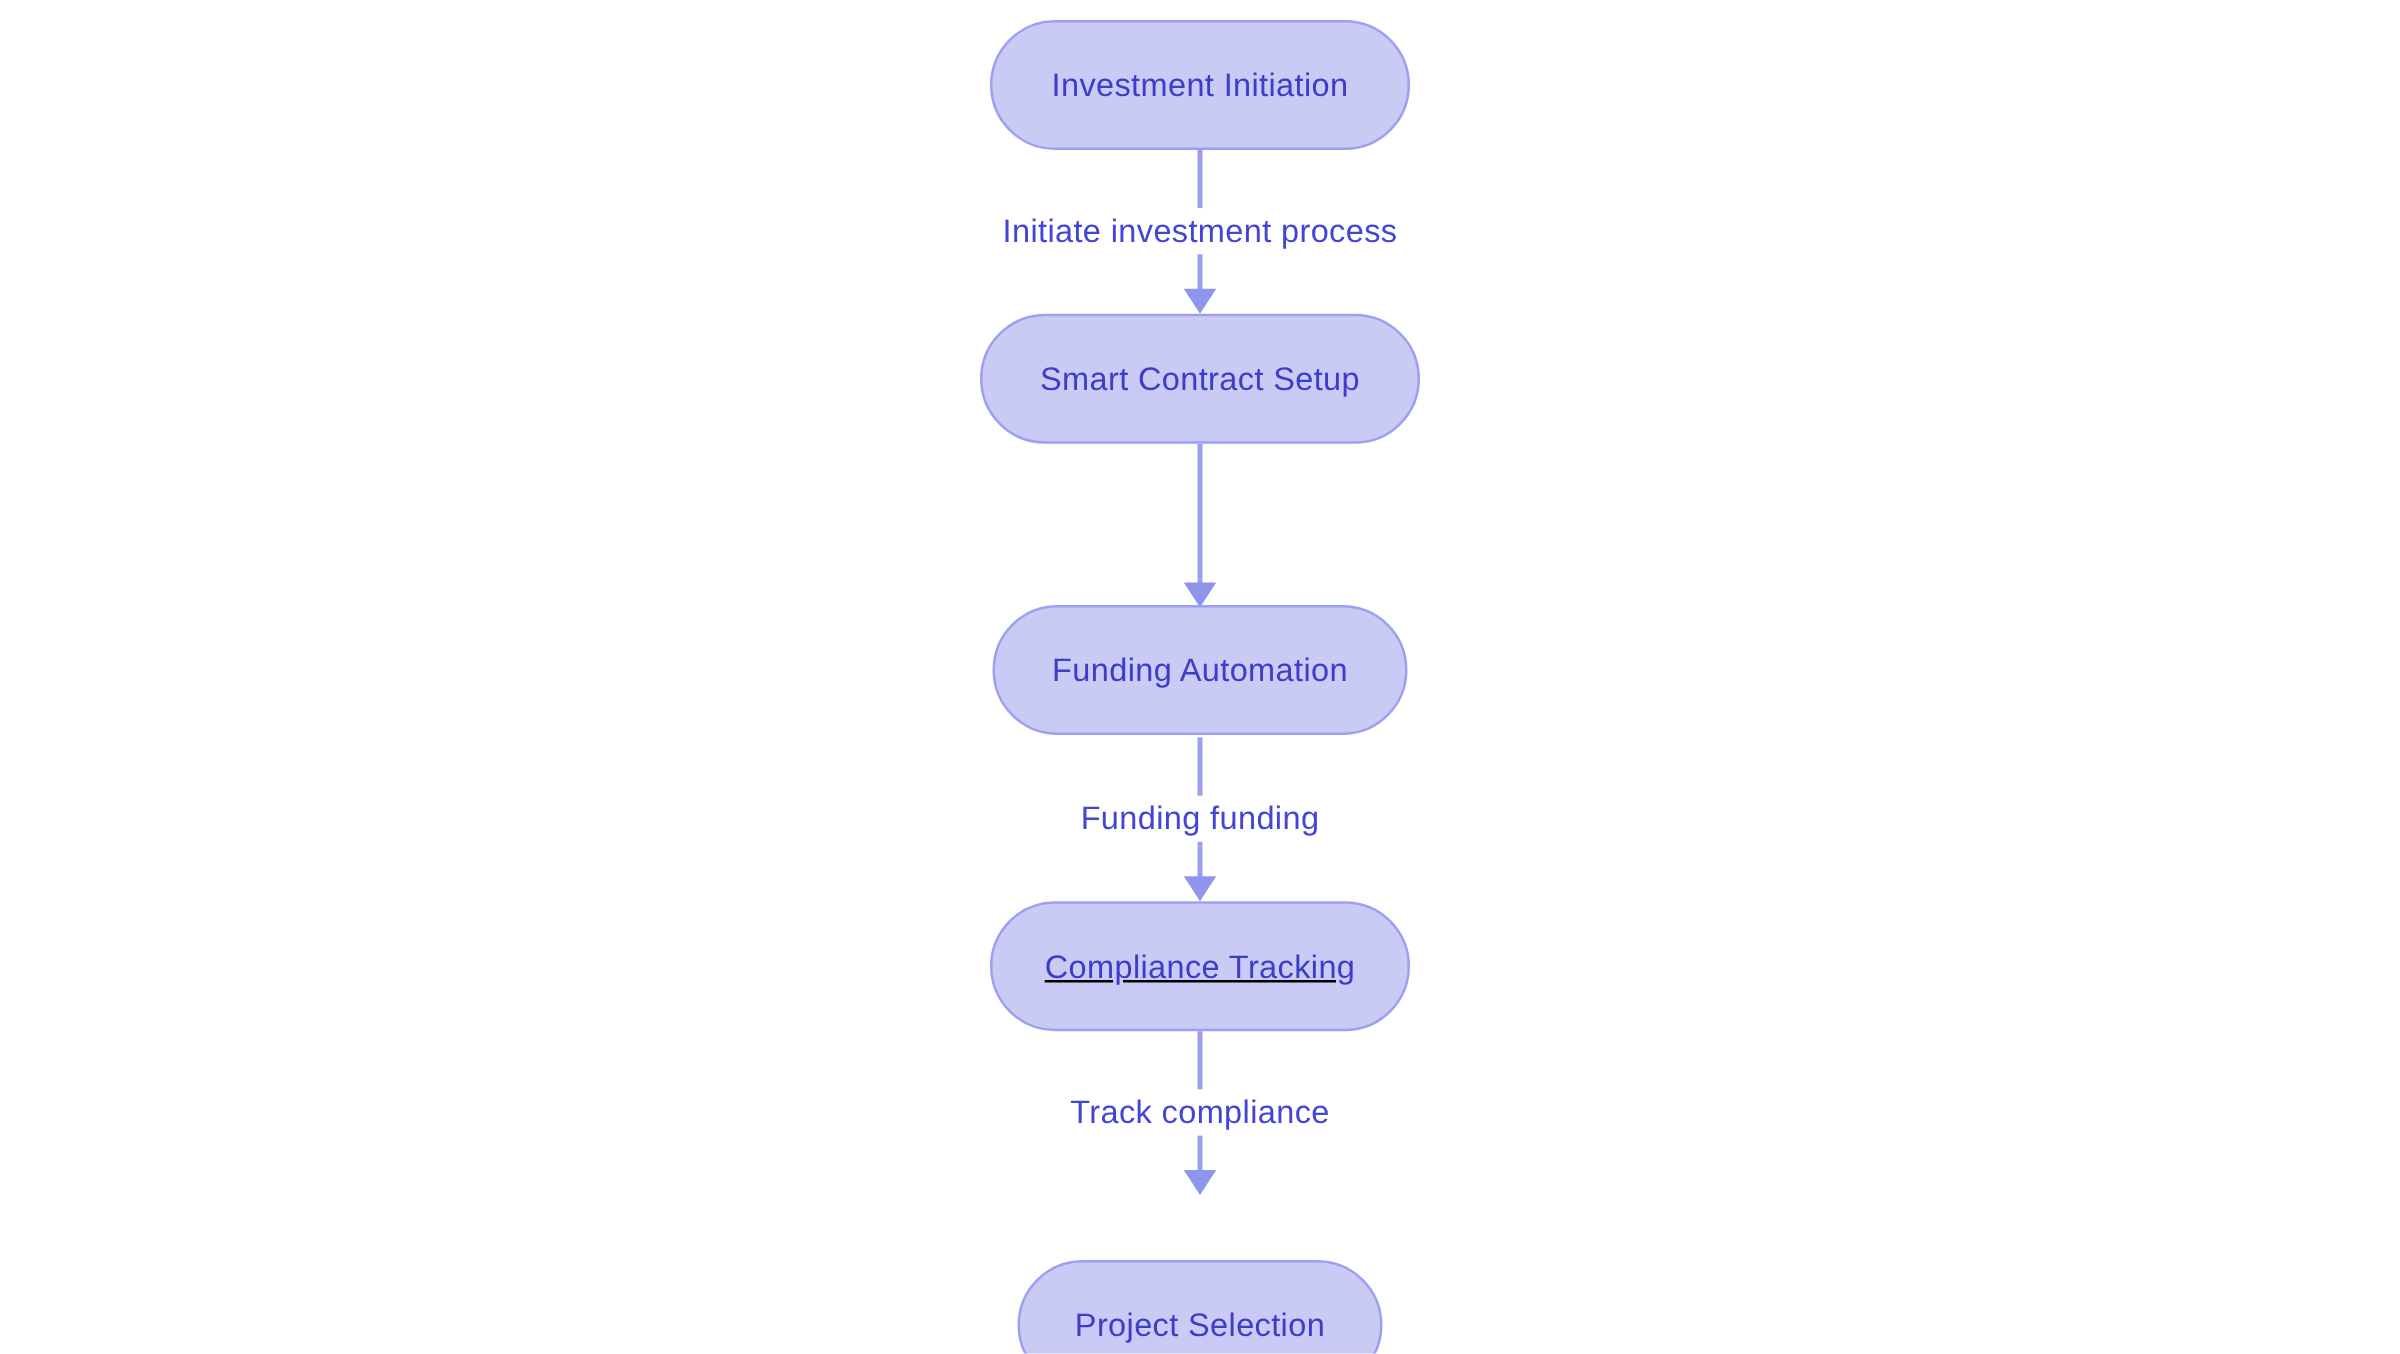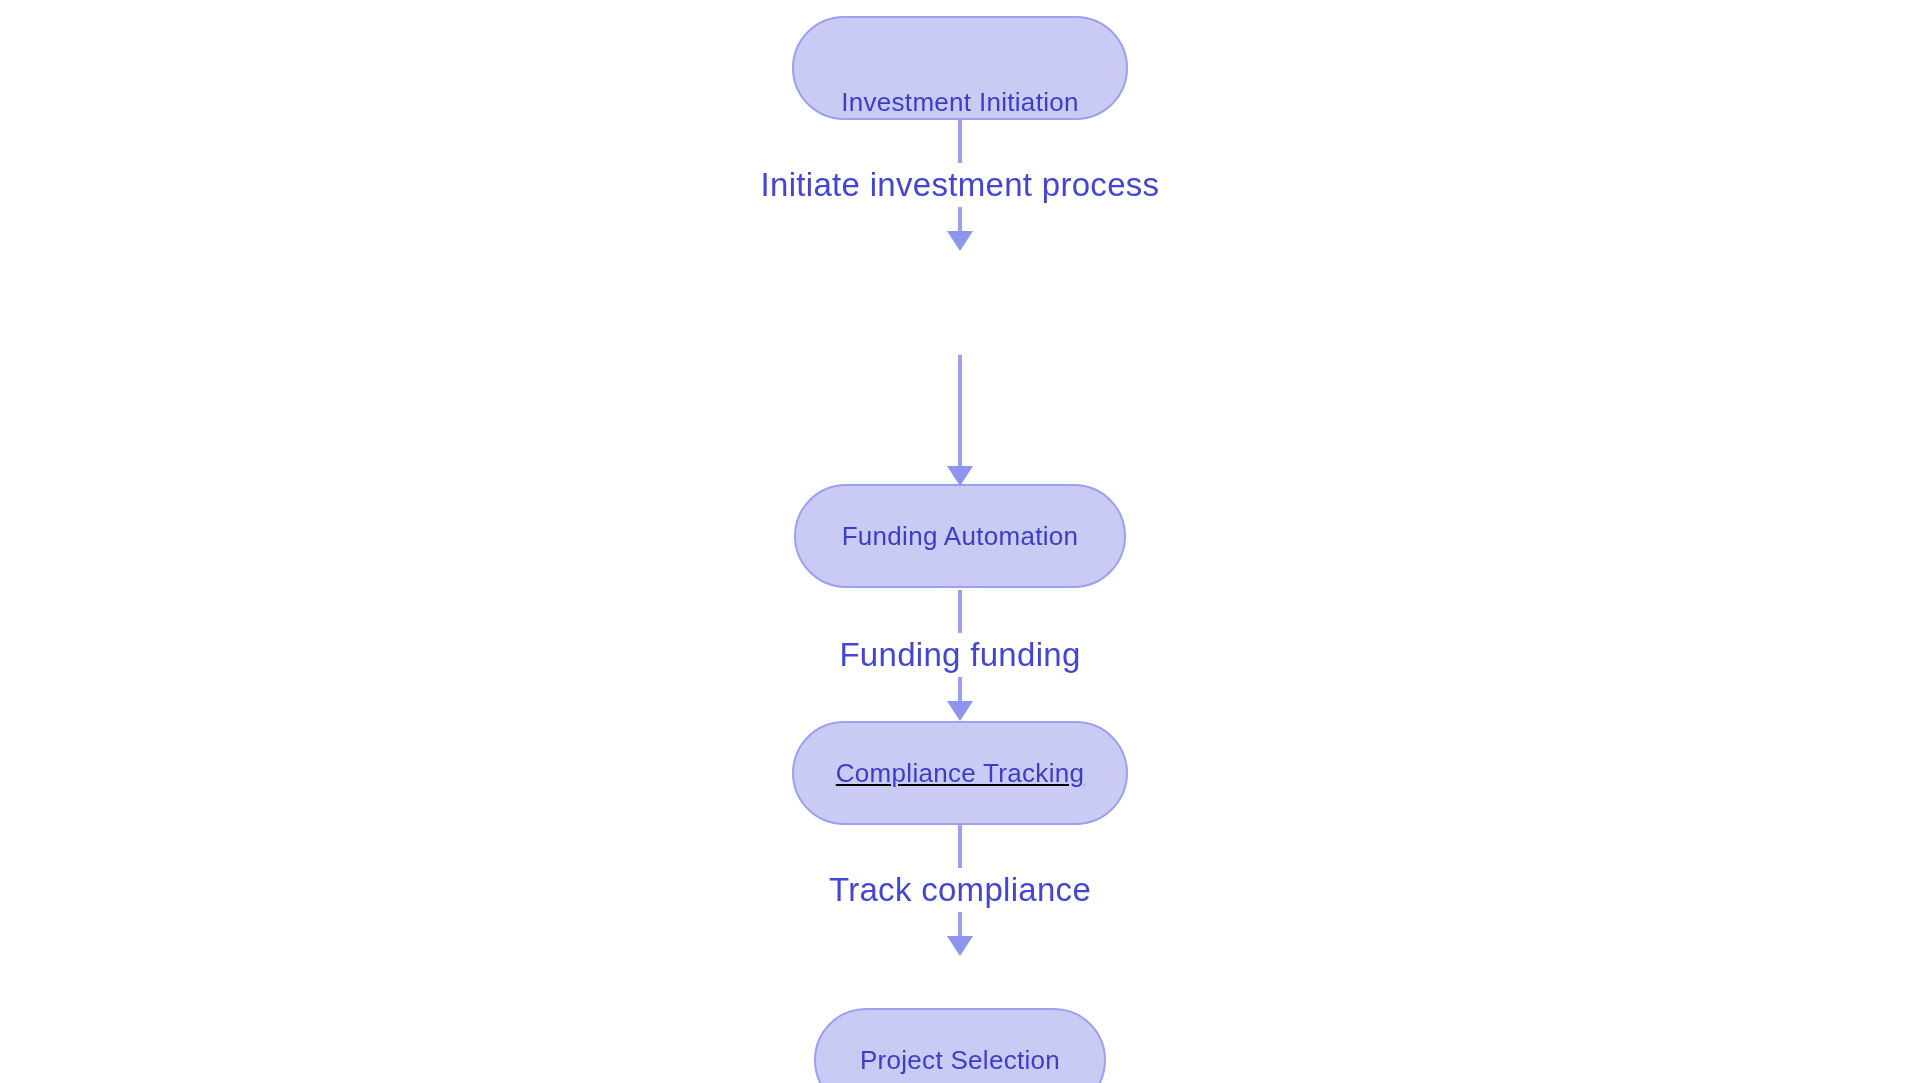--- a/index.html
+++ b/index.html
@@ -30,21 +30,21 @@
     display: flex;
     align-items: center;
     justify-content: center;
   }
   .node-label {
     color: var(--node-text);
     font-size: 26px;
     letter-spacing: 0.3px;
     white-space: nowrap;
   }
-  .n1 { top: 16px;  left: 792px; width: 336px; align-items: flex-end; }
+  .n1 { top: 16px;  left: 792px; width: 336px; }
   .n2 { top: 251px; left: 784px; width: 352px; }
   .n3 { top: 484px; left: 794px; width: 332px; }
   .n4 { top: 721px; left: 792px; width: 336px; text-decoration: underline; }
   .n5 { top: 1008px; left: 814px; width: 292px; }
 
   .connector {
     position: absolute;
     left: 958px;
     width: 4px;
     height: 131px;
@@ -71,21 +71,21 @@
     border-left: 13px solid transparent;
     border-right: 13px solid transparent;
     border-top: 20px solid var(--edge-arrow);
   }
   .edge-label {
     position: absolute;
     left: 960px;
     transform: translate(-50%, -50%);
     background: var(--background);
     color: var(--edge-label-text);
-    font-size: 33px;
+    font-size: 26px;
     letter-spacing: 0.3px;
     white-space: nowrap;
     padding: 3px 10px;
   }
   .el1 { top: 185px; }
   .el2 { top: 420px; }
   .el3 { top: 655px; }
   .el4 { top: 890px; }
 </style>
 </head>
@@ -96,20 +96,23 @@
   <div class="node n1">
     <span class="node-label">Investment Initiation</span>
   </div>
 
   <div class="connector c1">
     <div class="connector-line"></div>
     <div class="arrowhead"></div>
   </div>
   <span class="edge-label el1">Initiate investment process</span>
 
+  <div class="node n2">
+    <span class="node-label">Smart Contract Setup</span>
+  </div>
 
   <div class="connector c2">
     <div class="connector-line"></div>
     <div class="arrowhead"></div>
   </div>
 
   <div class="node n3">
     <span class="node-label">Funding Automation</span>
   </div>
 

